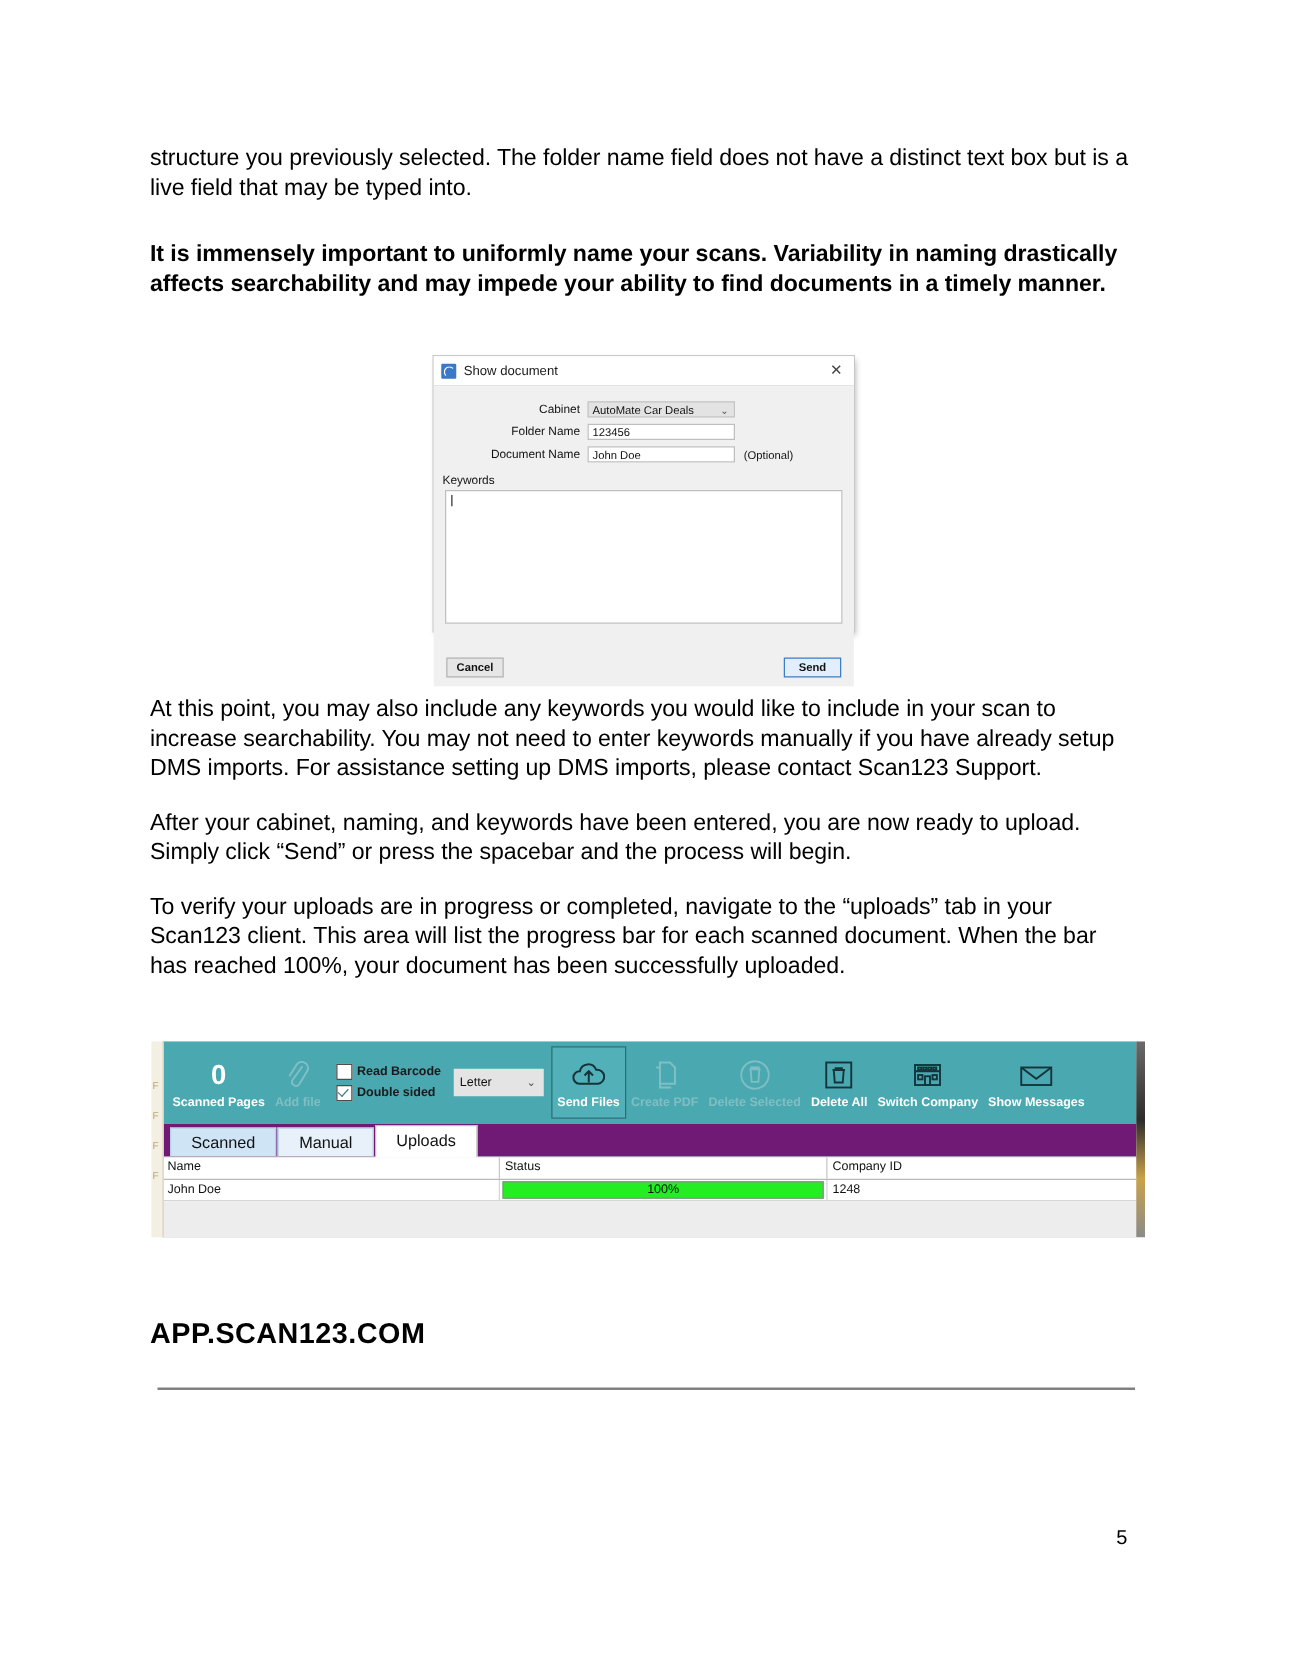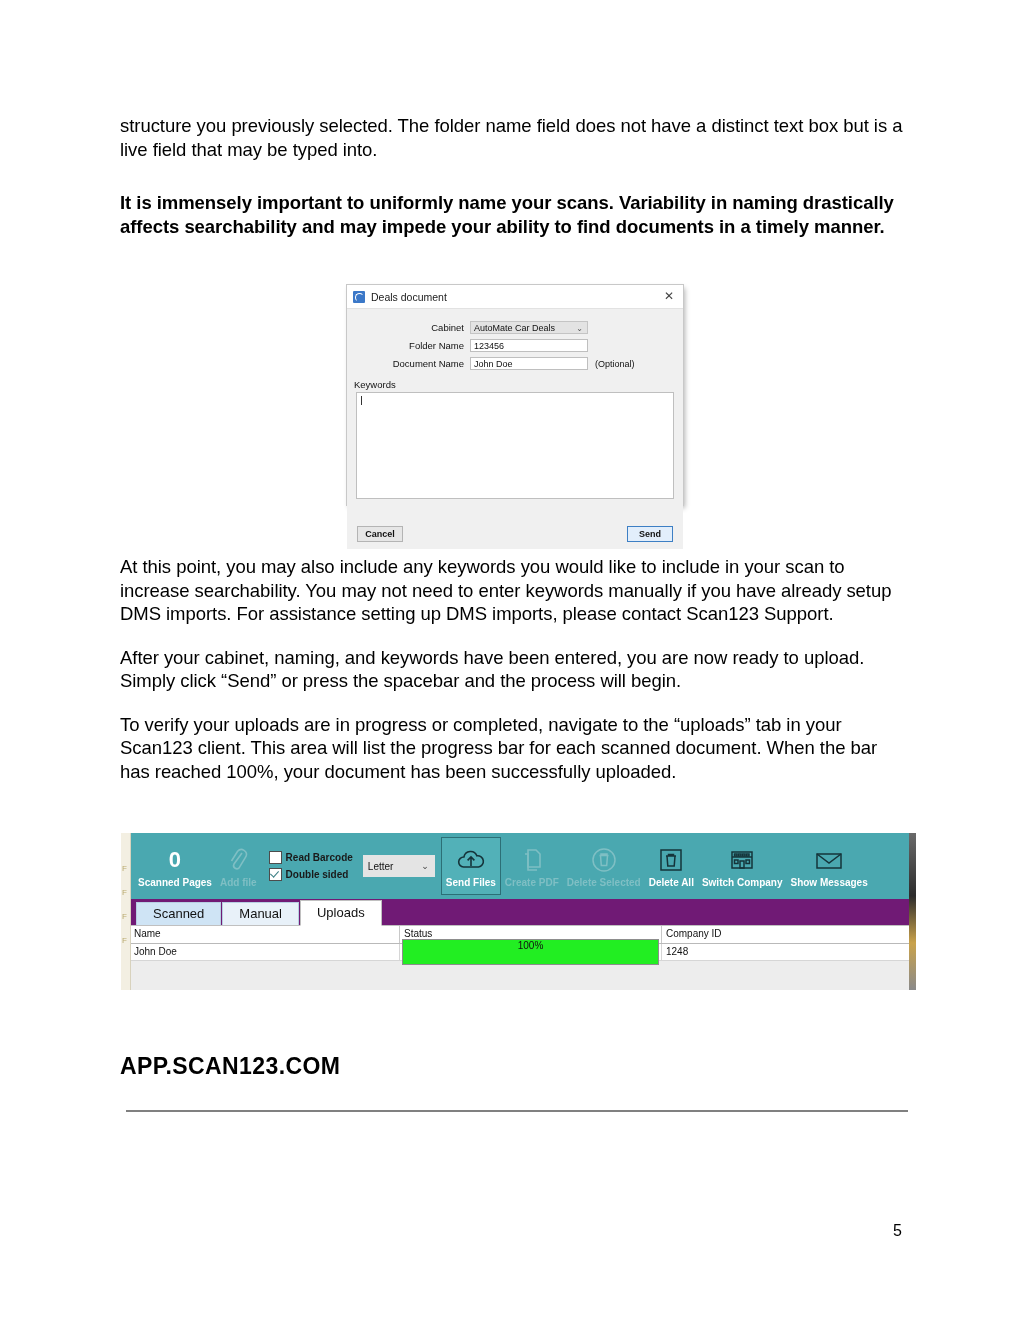--- a/index.html
+++ b/index.html
@@ -388,21 +388,21 @@
   .progress-cell {
     width: 262px;
     padding: 0;
     border-right: 1px solid #d6d6d6;
     box-sizing: border-box;
     display: flex;
     align-items: center;
   }
   .progress-bar {
     margin: 0 2px;
-    height: 26px;
+    height: 14px;
     width: 100%;
     background: #22ee22;
     border: 1px solid #8d8d8d;
     position: relative;
     box-sizing: border-box;
   }
   .progress-bar span {
     position: absolute;
     left: 0; right: 0; top: 0;
     text-align: center;
@@ -449,21 +449,21 @@
 
   <div class="content">
     <p class="para">structure you previously selected. The folder name field does not have a distinct text box but is a live field that may be typed into.</p>
     <div class="gap-lg"></div>
     <p class="para bold">It is immensely important to uniformly name your scans.  Variability in naming drastically affects searchability and may impede your ability to find documents in a timely manner.</p>
   </div>
 
   <div class="dialog-wrap">
     <div class="dlg-titlebar">
       <span class="dlg-appicon"></span>
-      <span class="dlg-title">Deals document</span>
+      <span class="dlg-title">Show document</span>
       <span class="dlg-close">✕</span>
     </div>
     <div class="dlg-body">
 
       <div class="field-row">
         <span class="field-label">Cabinet</span>
         <span class="field-combo">
           <span>AutoMate Car Deals</span>
           <span class="combo-arrow">⌄</span>
         </span>

